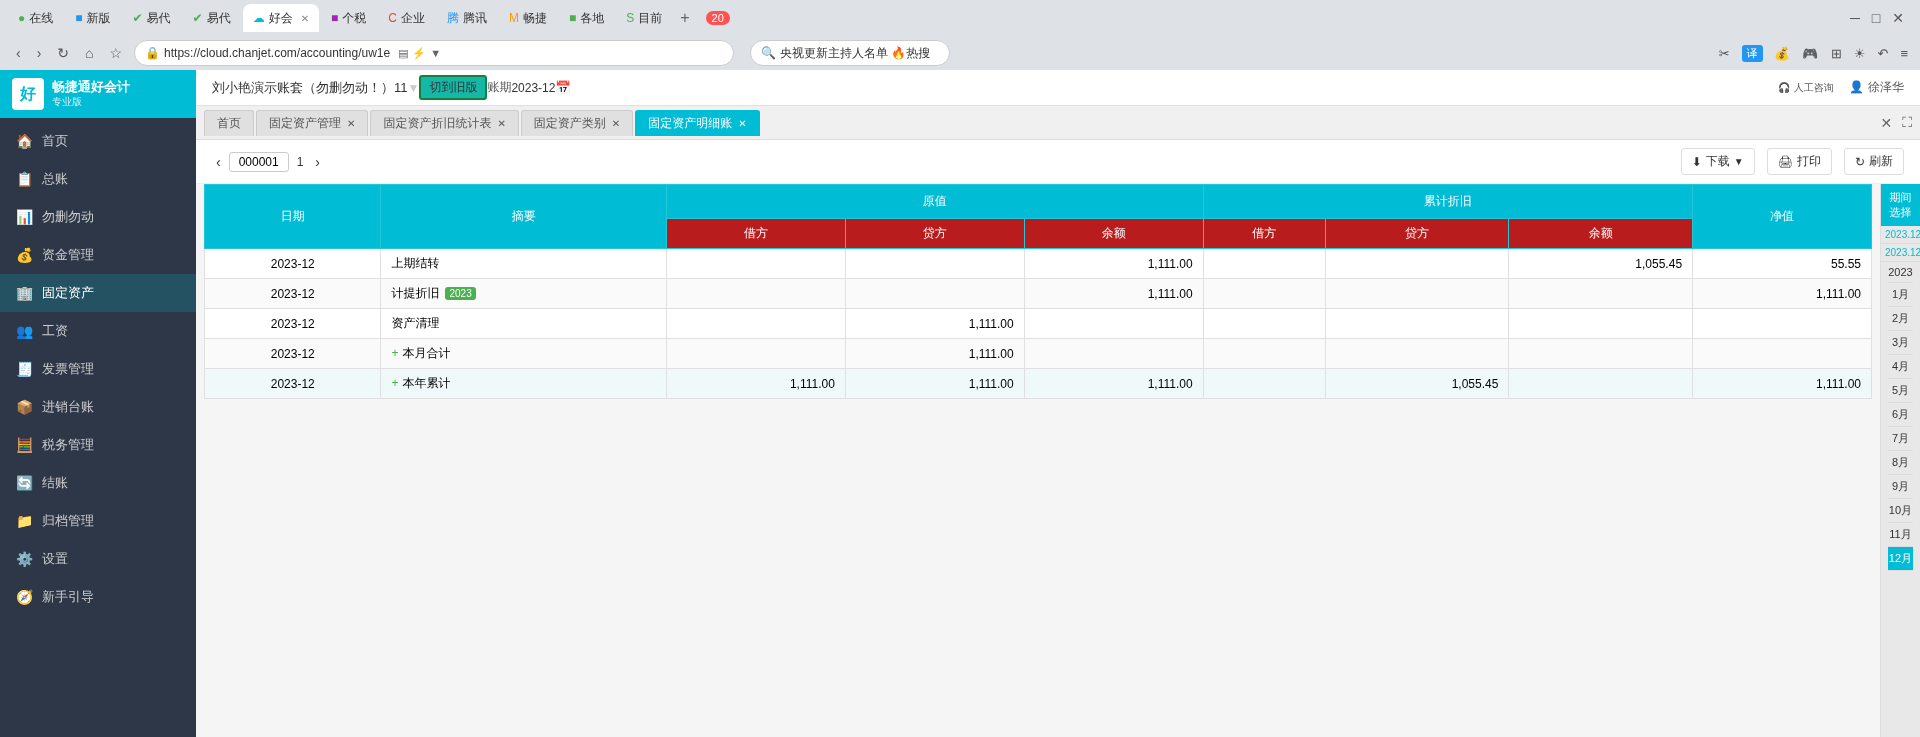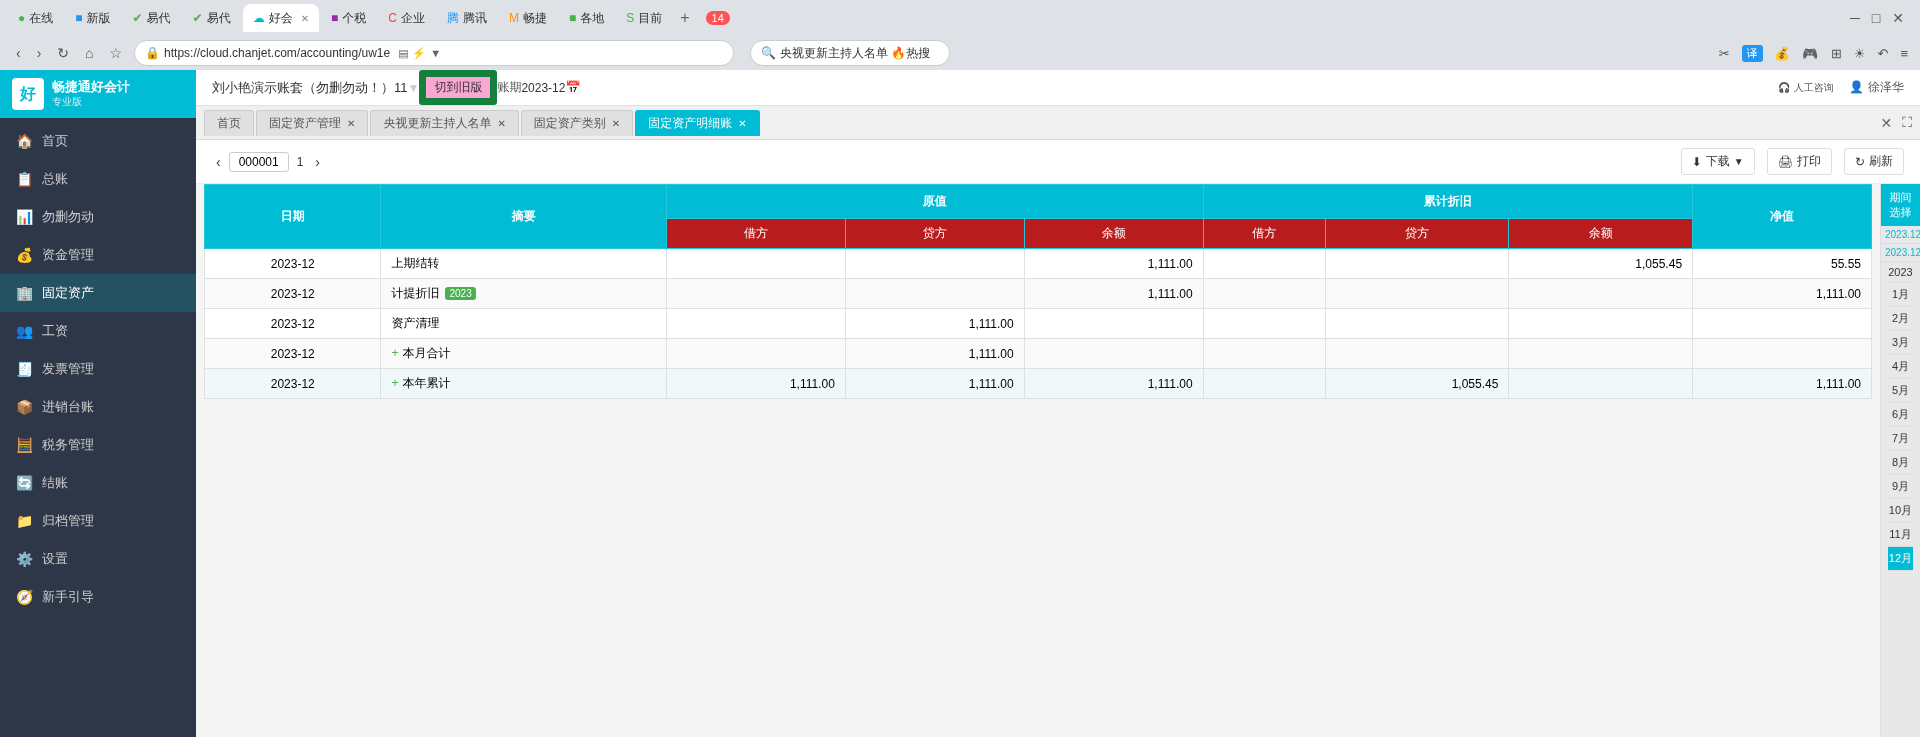--- a/index.html
+++ b/index.html
@@ -29,21 +29,21 @@
     .sidebar-nav { flex: 1; overflow-y: auto; padding: 4px 0; }
     .nav-item { display: flex; align-items: center; gap: 8px; padding: 10px 16px; cursor: pointer; color: #ccc; font-size: 13px; }
     .nav-item.active { background: rgba(0,188,212,0.2); color: #fff; }
     .nav-icon { width: 18px; height: 18px; display: flex; align-items: center; justify-content: center; flex-shrink: 0; font-size: 14px; }
 
     
     .main-content { flex: 1; display: flex; flex-direction: column; background: #f5f5f5; overflow: hidden; }
 
     
     .app-header { background: #fff; border-bottom: 1px solid #e0e0e0; padding: 0 16px; height: 36px; display: flex; align-items: center; gap: 0; }
-    .btn-switch { background: #f9a8d4; border: 7px solid #15803d; border-radius: 3px; padding: 2px 8px; font-size: 12px; cursor: pointer; color: #333; }
+    .btn-switch { background: #14b8a6; border: 2px solid #15803d; border-radius: 3px; padding: 2px 8px; font-size: 12px; cursor: pointer; color: #333; }
 
     
     .page-tabs { background: #f0f0f0; border-bottom: 1px solid #ddd; display: flex; align-items: center; padding: 0 8px; height: 34px; gap: 2px; }
     .page-tab { display: flex; align-items: center; gap: 4px; padding: 4px 12px; border-radius: 3px 3px 0 0; cursor: pointer; font-size: 12px; color: #555; background: #e0e0e0; border: 1px solid #ccc; border-bottom: none; }
     .page-tab.active { background: #00bcd4; color: #fff; border-color: #00bcd4; justify-content: space-between; }
     .page-tab-close { font-size: 10px; cursor: pointer; margin-left: 2px; }
 
     
     .content-area { flex: 1; display: flex; flex-direction: column; overflow: hidden; position: relative; }
 
@@ -52,21 +52,21 @@
     .page-nav { display: flex; align-items: center; gap: 4px; }
     .page-nav-btn { background: none; border: none; cursor: pointer; font-size: 14px; color: #333; padding: 2px 4px; }
     .page-num-input { width: 60px; border: 1px solid #ccc; border-radius: 3px; padding: 2px 4px; font-size: 12px; text-align: center; }
     .toolbar-actions { margin-left: auto; display: flex; align-items: center; gap: 12px; }
     .toolbar-btn { display: flex; align-items: center; gap: 4px; padding: 4px 10px; border: 1px solid #ddd; border-radius: 3px; cursor: pointer; font-size: 12px; color: #333; background: #fff; }
 
     
     .table-container { flex: 1; overflow: auto; padding: 0 8px 8px 8px; }
     table { width: 100%; border-collapse: collapse; }
     .table-header-row { background: #00bcd4; color: #fff; }
-    .table-header-row th { padding: 8px 10px; text-align: center; font-size: 12px; font-weight: bold; border: 1px solid #26c6da; }
+    .table-header-row th { padding: 8px 10px; text-align: center; font-size: 12px; font-weight: normal; border: 1px solid #26c6da; }
     .table-subheader { background: #b91c1c; color: #fff; }
     .table-subheader th { padding: 6px 10px; text-align: center; font-size: 12px; font-weight: normal; border: 1px solid #26c6da; }
     .data-row td { padding: 6px 10px; border: 1px solid #e0e0e0; font-size: 12px; background: #fff; }
     .data-row:nth-child(even) td { background: #fafafa; }
     .text-right { text-align: right; }
     .text-center { text-align: center; }
     .summary-row td { background: #f0f9fa; font-weight: normal; }
 
     
     .right-panel { width: 40px; background: #e8e8e8; display: flex; flex-direction: column; align-items: center; border-left: 1px solid #ddd; overflow: hidden; }
@@ -119,21 +119,21 @@
     </div>
     <div class="tab">
       <span style="color:#4caf50;font-size:12px;">■</span>
       <span>各地</span>
     </div>
     <div class="tab">
       <span style="color:#4caf50;font-size:12px;">S</span>
       <span>目前</span>
     </div>
     <button class="tab-add">+</button>
-    <div style="margin-left:8px;background:#ff5252;color:#fff;border-radius:10px;padding:1px 6px;font-size:11px;">14</div>
+    <div style="margin-left:8px;background:#ff5252;color:#fff;border-radius:10px;padding:1px 6px;font-size:11px;">20</div>
     <div style="margin-left:auto;display:flex;gap:12px;padding-right:8px;color:#555;font-size:14px;">
       <span>─</span>
       <span>□</span>
       <span>✕</span>
     </div>
   </div>
   <div class="address-bar">
     <button class="nav-btn">‹</button>
     <button class="nav-btn">›</button>
     <button class="nav-btn">↻</button>
@@ -254,21 +254,21 @@
 
     <div class="page-tabs">
       <div class="page-tab">
         <span>首页</span>
       </div>
       <div class="page-tab">
         <span>固定资产管理</span>
         <span class="page-tab-close">✕</span>
       </div>
       <div class="page-tab">
-        <span>央视更新主持人名单</span>
+        <span>固定资产折旧统计表</span>
         <span class="page-tab-close">✕</span>
       </div>
       <div class="page-tab">
         <span>固定资产类别</span>
         <span class="page-tab-close">✕</span>
       </div>
       <div class="page-tab active">
         <span>固定资产明细账</span>
         <span class="page-tab-close">✕</span>
       </div>

